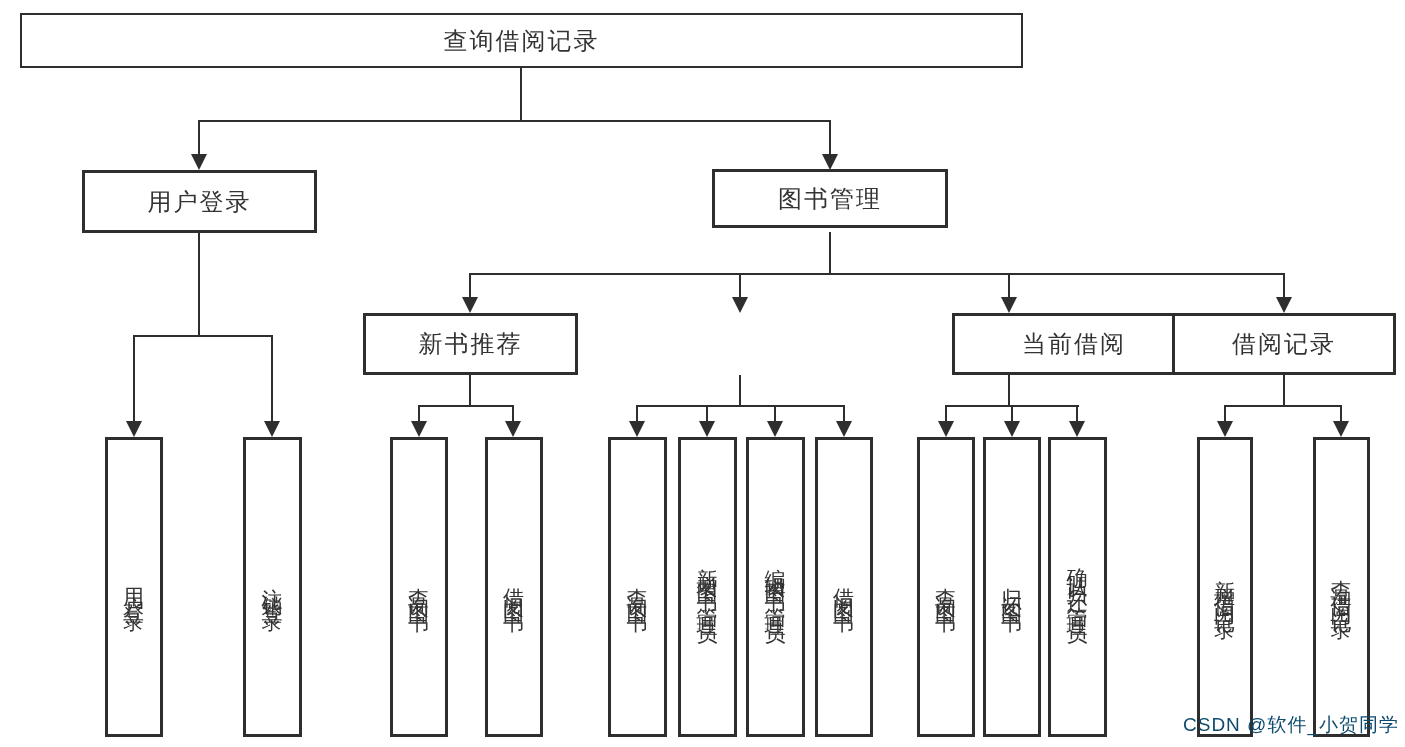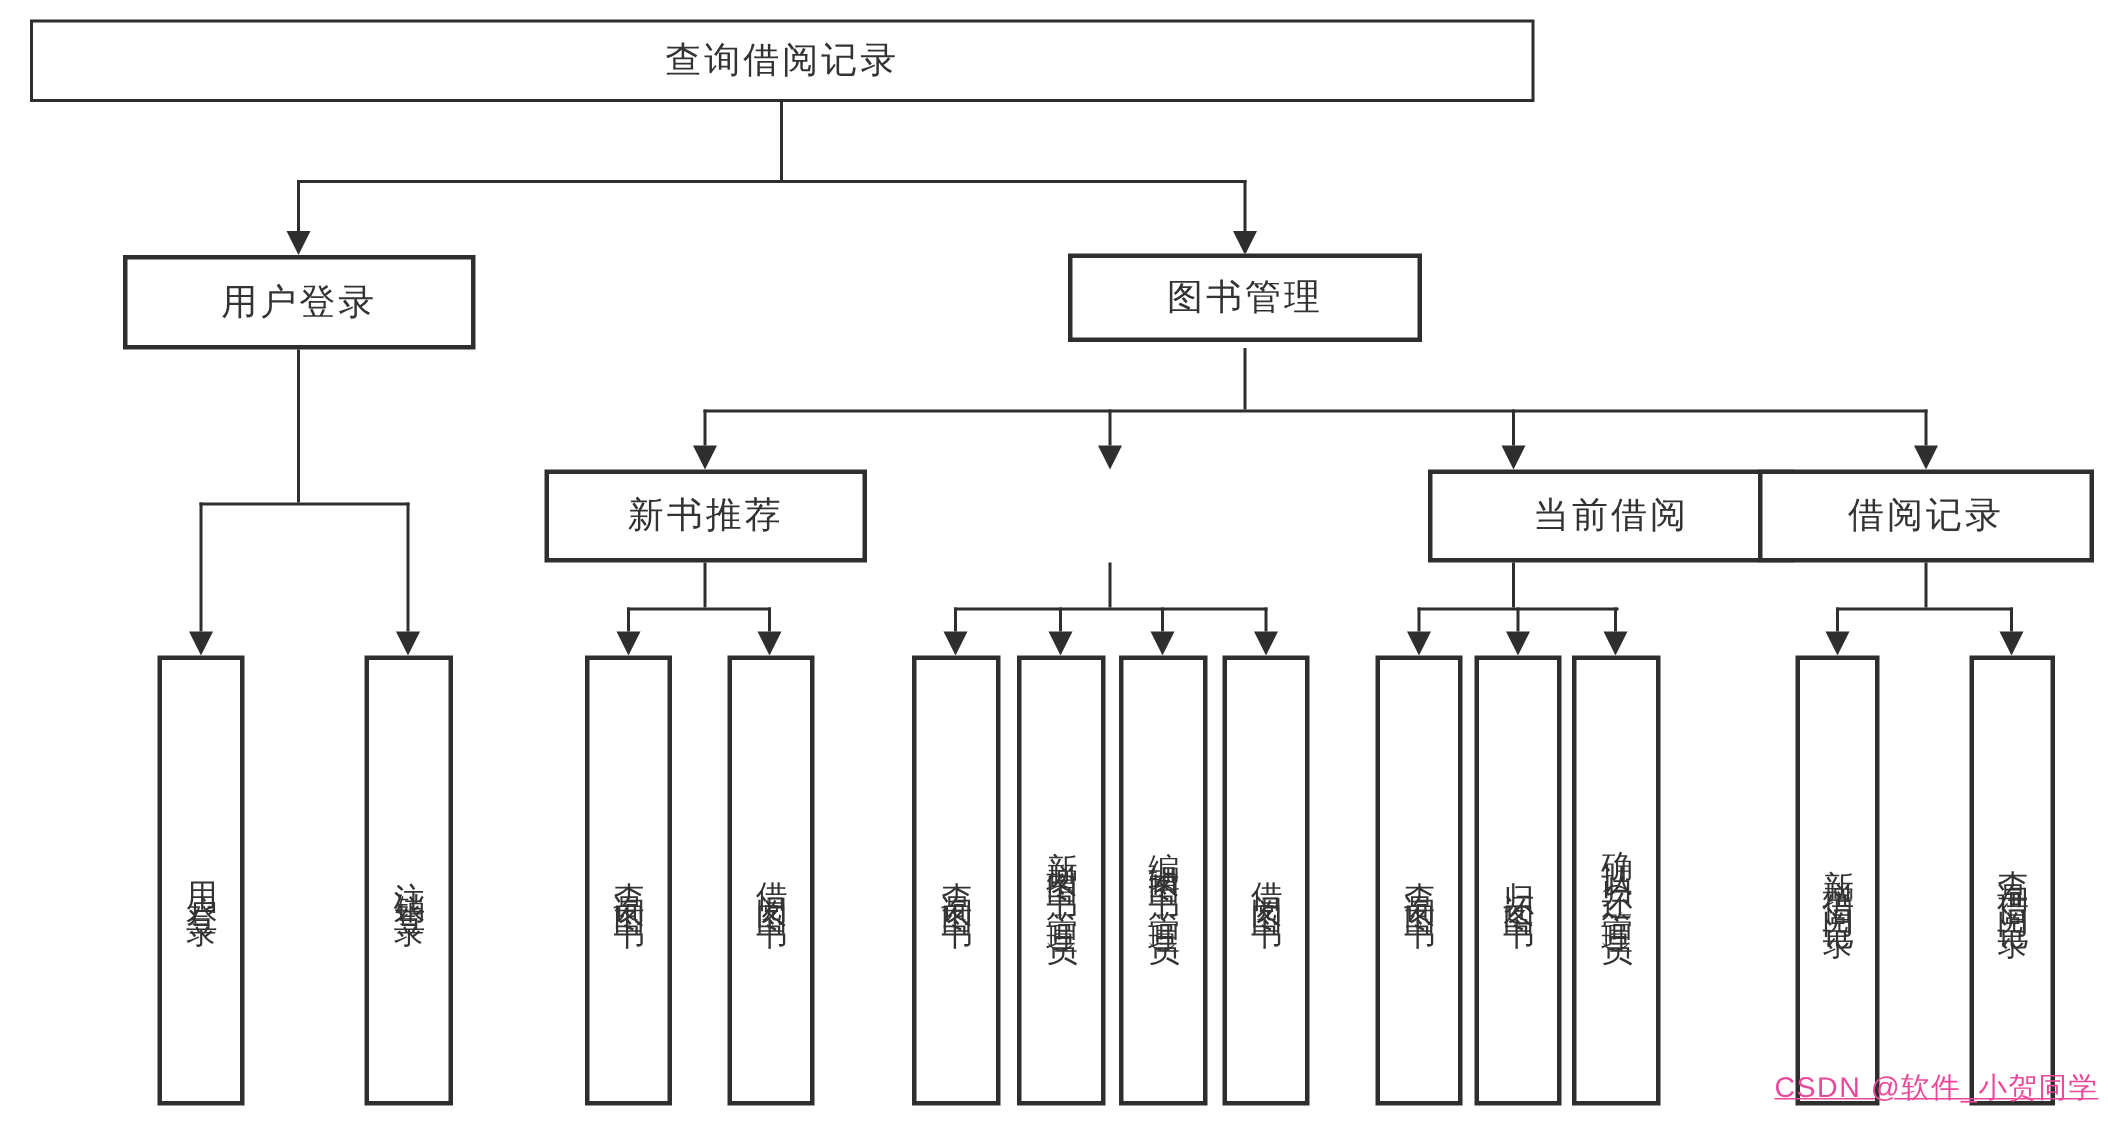--- a/index.html
+++ b/index.html
@@ -35,21 +35,21 @@
   
   .arrow { position:absolute; width:2px; background:#2e2e2e; }
   .arrow::after {
     content:""; position:absolute; left:-7px; bottom:-16px;
     width:0; height:0;
     border-left:8px solid transparent; border-right:8px solid transparent;
     border-top:16px solid #2e2e2e;
   }
   .watermark {
     position:absolute; left:1183px; top:712px; z-index:5;
-    font-size:19px; color:#ec4899; letter-spacing:1px; white-space:nowrap;text-decoration:underline;
+    font-size:19px; color:#0c4a6e; letter-spacing:1px; white-space:nowrap;
   }
 </style>
 </head>
 <body>
 
 <div id="canvas">
 
   <div class="hbox root" style="left:20px; top:13px; width:1003px; height:55px;">
     <span>查询借阅记录</span>
   </div>

